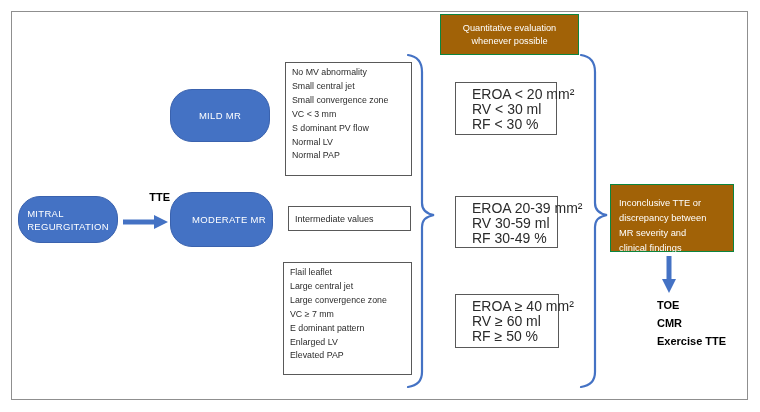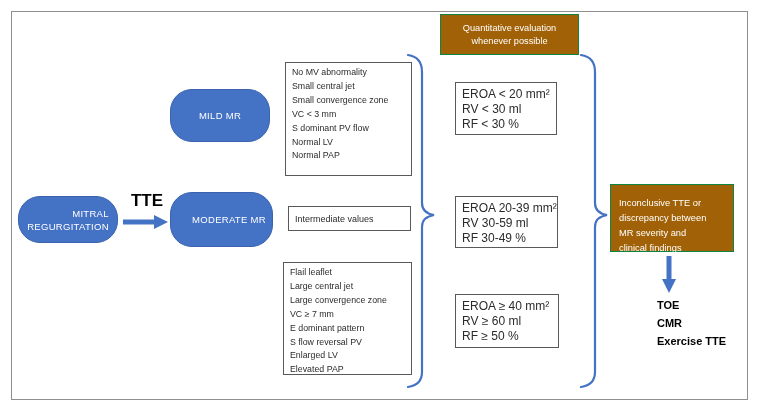--- a/index.html
+++ b/index.html
@@ -7,40 +7,40 @@
     position:relative;width:760px;height:412px;background:#ffffff;
     font-family:"Liberation Sans", sans-serif;overflow:hidden;
   }
   .frame{
     position:absolute;left:11px;top:11px;width:735px;height:387px;
     border:1.5px solid #8f8f8f;background:#fff;
   }
   .bluebox{
     position:absolute;background:#4472C4;border:1.5px solid #3a62ae;
     border-radius:22px;color:#ffffff;display:flex;align-items:center;justify-content:center;
-    text-align:right;font-size:9.5px;letter-spacing:.3px;white-space:pre-line;line-height:13px;
+    text-align:left;font-size:9.5px;letter-spacing:.3px;white-space:pre-line;line-height:13px;
     box-sizing:border-box;
   }
   .whitebox{
     position:absolute;background:#ffffff;border:1px solid #595959;color:#2b2b2b;
     box-sizing:border-box;
   }
   .crit{padding:3px 6px;font-size:8.8px;}
   .crit .ln{line-height:13.9px;white-space:nowrap;}
-  .quant{padding:4px 6px;font-size:12px;}
+  .quant{padding:4px 16px;font-size:14px;}
   .quant .ln{line-height:15px;white-space:nowrap;}
   .greenbox{
     position:absolute;background:#a16207;border:1.5px solid #0b8540;color:#ffffff;
     box-sizing:border-box;white-space:pre-line;
   }
   .green-center{display:flex;align-items:center;justify-content:center;text-align:center;
     font-size:9.2px;line-height:13px;}
   .green-left{font-size:9.3px;line-height:15px;padding:11px 8px;}
   .arrowlabel{
-    position:absolute;color:#000;font-weight:bold;font-size:17px;text-align:center;
+    position:absolute;color:#000;font-weight:bold;font-size:11px;text-align:right;
   }
   .followup{
     position:absolute;color:#000;font-weight:bold;font-size:11px;line-height:18px;
   }
   .svgwrap{position:absolute;}
   svg{display:block;}
 </style>
 </head>
 <body>
 
@@ -75,21 +75,20 @@
   <div class="whitebox" style="left:288px;top:206px;width:123px;height:25px;display:flex;align-items:center;padding:3px 6px;font-size:9px;">
     <div class="ln">Intermediate values</div>
   </div>
 
   <div class="whitebox crit" style="left:283px;top:262px;width:129px;height:113px;">
     <div class="ln">Flail leaflet</div>
     <div class="ln">Large central jet</div>
     <div class="ln">Large convergence zone</div>
     <div class="ln">VC ≥ 7 mm</div>
     <div class="ln">E dominant pattern</div>
-    <div class="ln">S flow reversal PV</div>
     <div class="ln">Enlarged LV</div>
     <div class="ln">Elevated PAP</div>
   </div>
 
   <div class="svgwrap" style="left:403px;top:52px;">
     <svg width="34" height="338" viewBox="0 0 34 338">
       <path d="M 5 3 Q 19 5 19 20 L 19 151 Q 19 161 31 163 Q 19 165 19 175 L 19 320 Q 19 333 5 335" fill="none" stroke="#4472C4" stroke-width="2.2" stroke-linecap="round"></path>
     </svg>
   </div>
 

